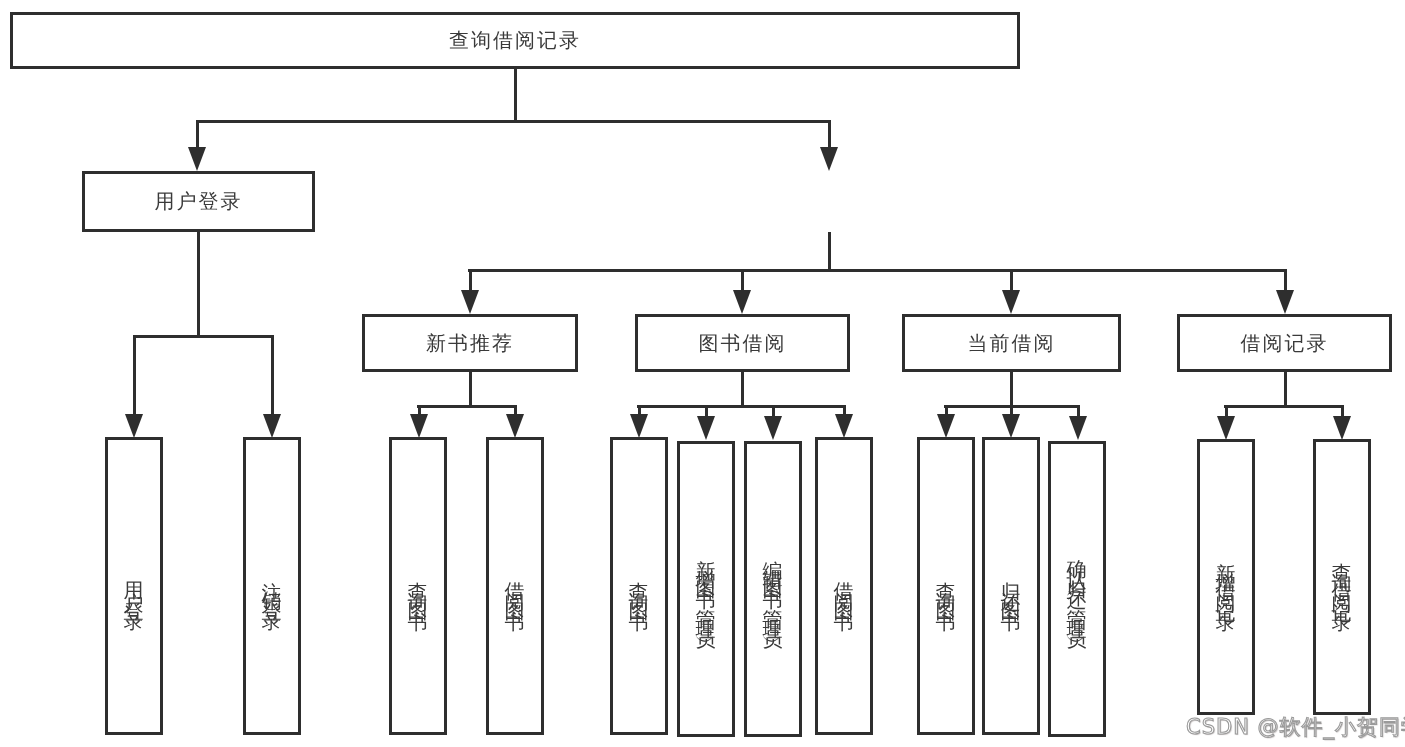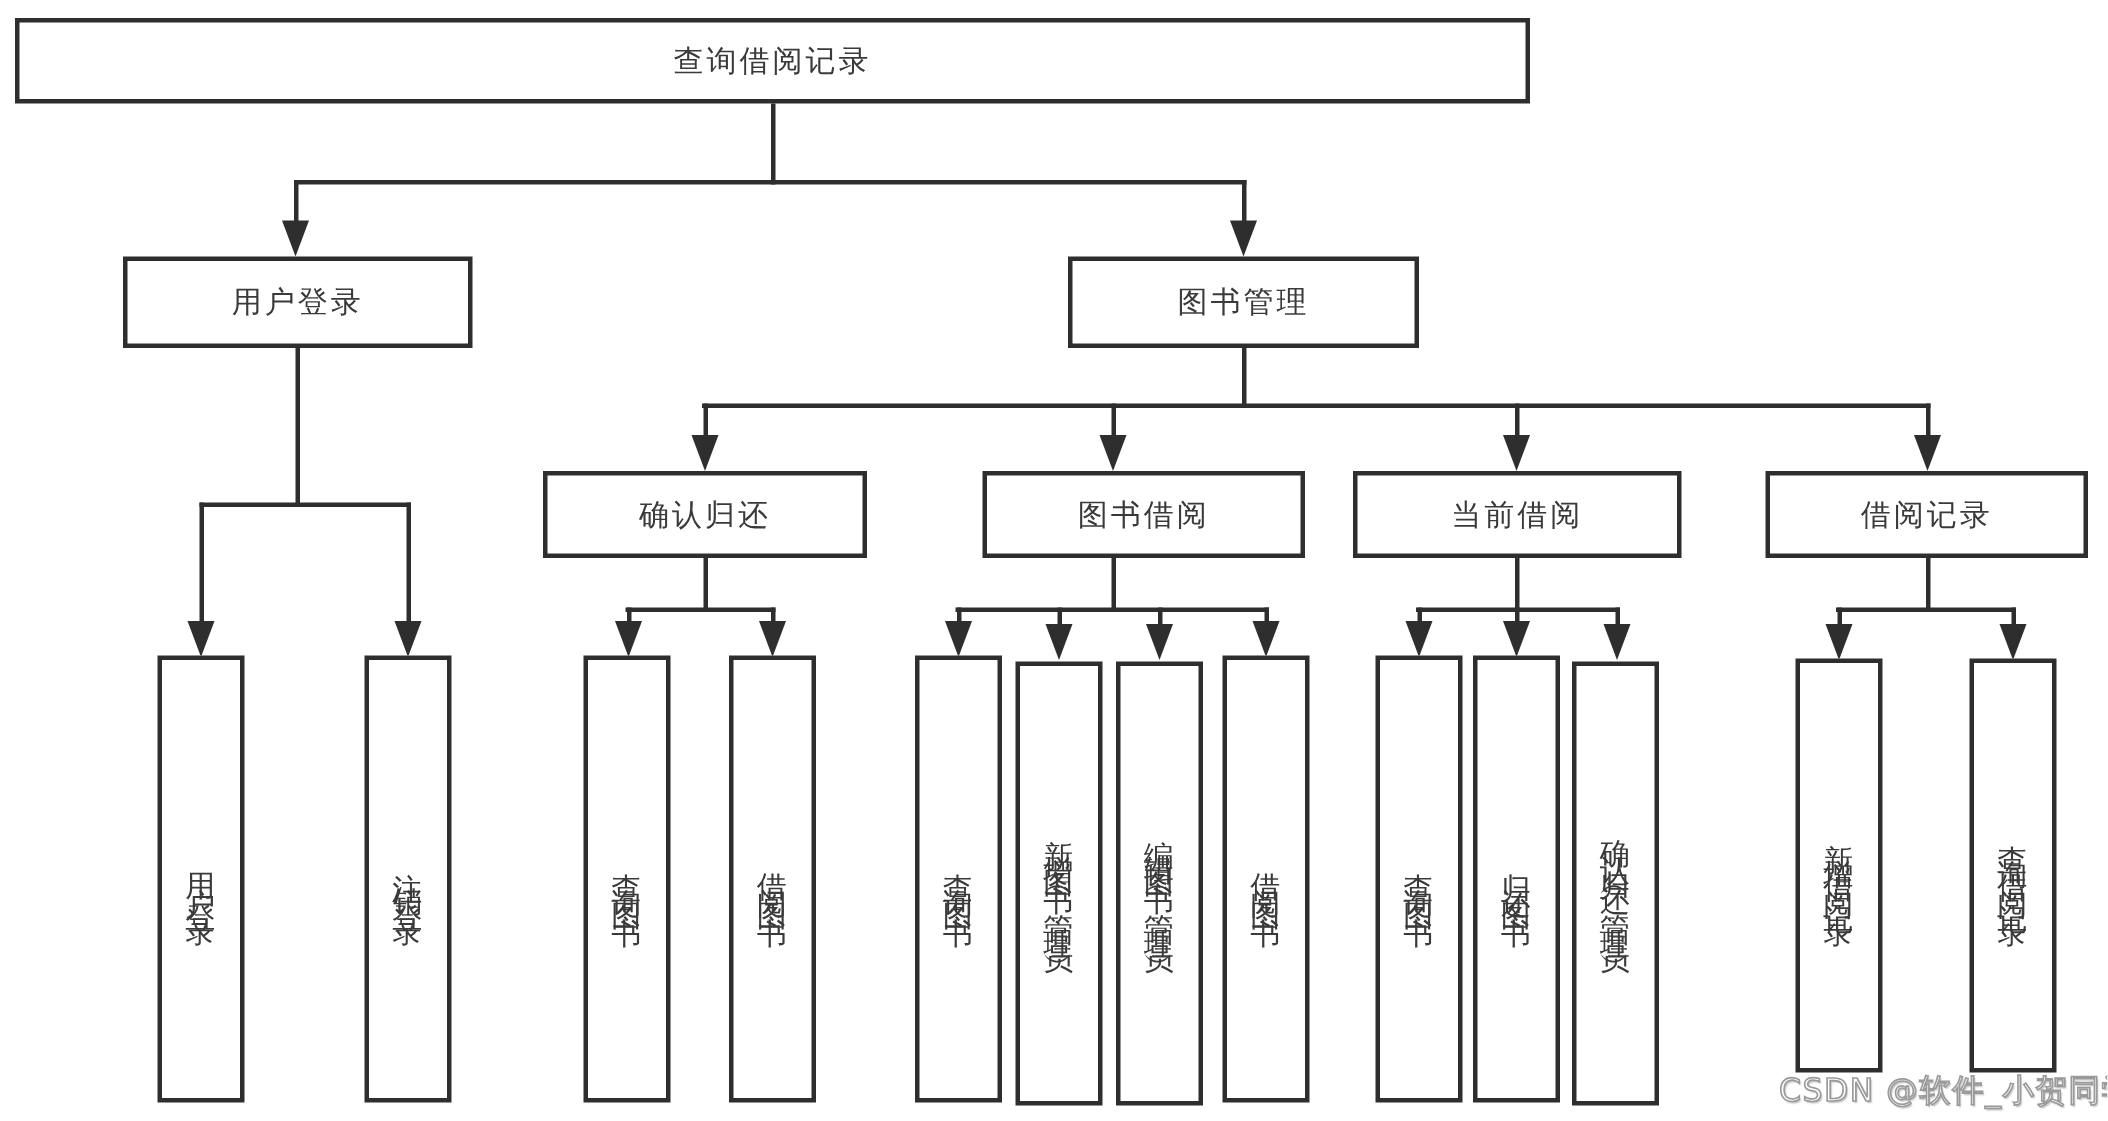--- a/index.html
+++ b/index.html
@@ -50,24 +50,23 @@
   }
 </style>
 </head>
 <body>
 
 <div class="canvas">
 
   <div class="box h" style="left:10px;top:12px;width:1010px;height:57px">查询借阅记录</div>
 
   <div class="box h" style="left:82px;top:171px;width:233px;height:61px">用户登录</div>
-  <div class="box h" style="left:712px;top:171px;width:234px;height:61px">图书管理</div>
 
-  <div class="box h" style="left:362px;top:314px;width:216px;height:58px">确认归还</div>
-  <div class="box h" style="left:655px;top:314px;width:215px;height:58px">图书借阅</div>
+  <div class="box h" style="left:362px;top:314px;width:216px;height:58px">新书推荐</div>
+  <div class="box h" style="left:635px;top:314px;width:215px;height:58px">图书借阅</div>
   <div class="box h" style="left:902px;top:314px;width:219px;height:58px">当前借阅</div>
   <div class="box h" style="left:1177px;top:314px;width:215px;height:58px">借阅记录</div>
 
   <div class="box v" style="left:105px;top:437px;width:58px;height:298px">用户登录</div>
   <div class="box v" style="left:243px;top:437px;width:58px;height:298px">注销登录</div>
 
   <div class="box v" style="left:389px;top:437px;width:58px;height:298px">查询图书</div>
   <div class="box v" style="left:486px;top:437px;width:58px;height:298px">借阅图书</div>
 
   <div class="box v" style="left:610px;top:437px;width:58px;height:298px">查询图书</div>

